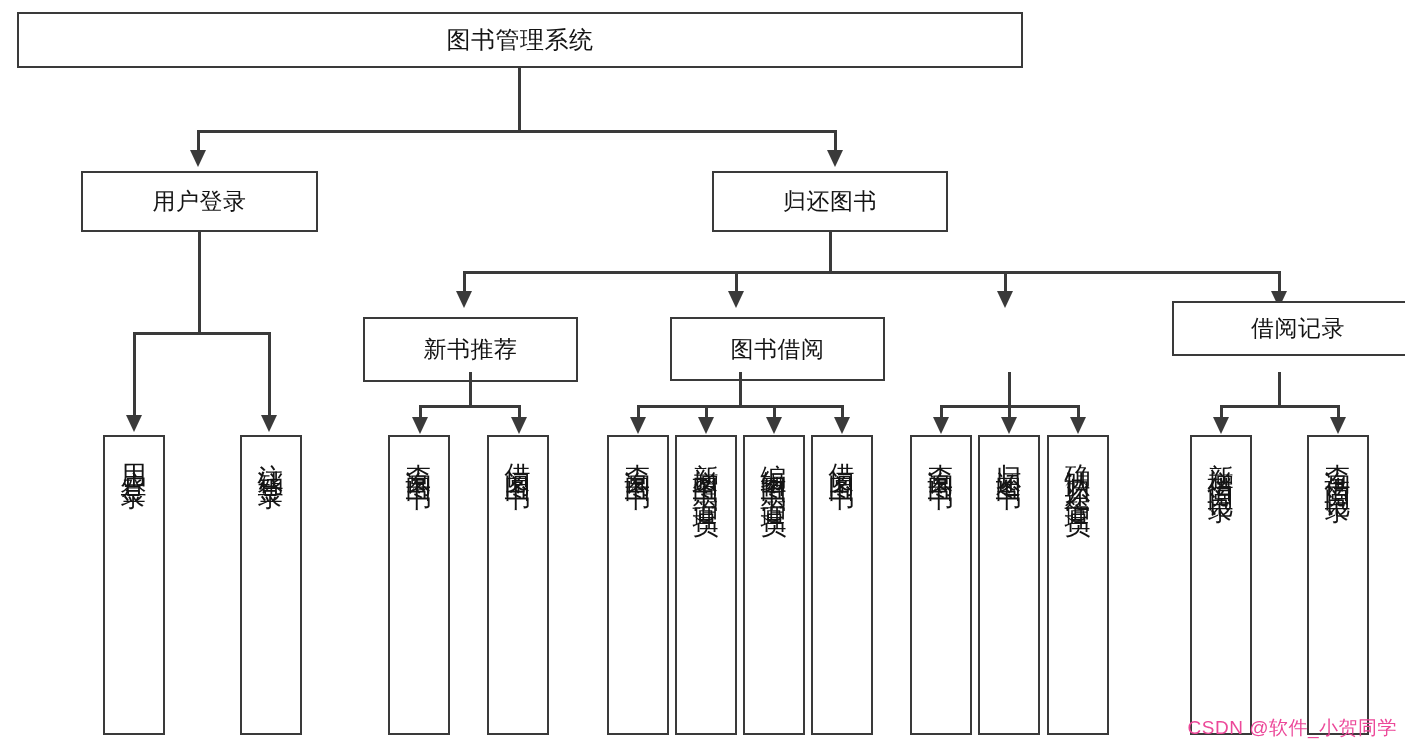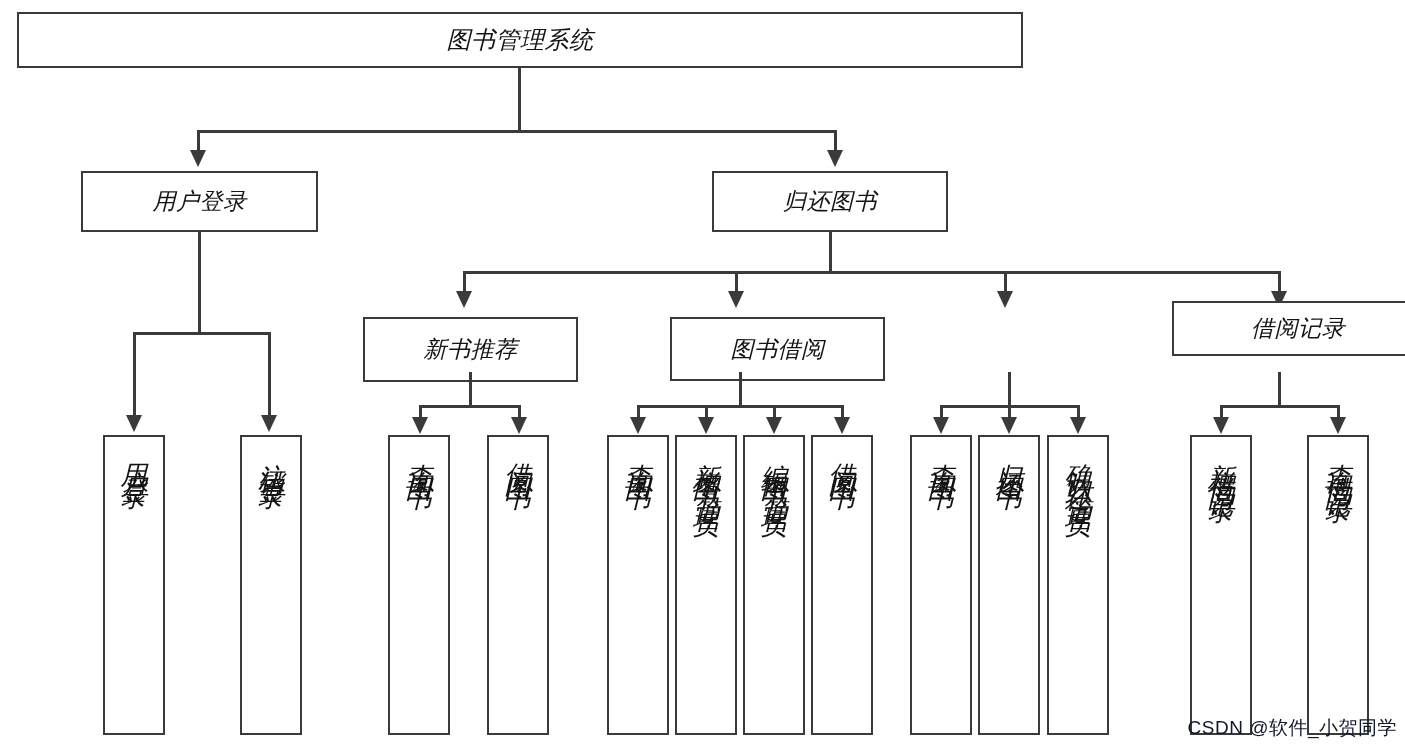--- a/index.html
+++ b/index.html
@@ -20,21 +20,20 @@
   
   .node {
     position: absolute;
     box-sizing: border-box;
     background: #ffffff;
     border: 2.5px solid #3a3a3a;
     display: flex;
     align-items: center;
     justify-content: center;
     color: #1a1a1a;
-    font-style: italic;
   }
   .node-label {
     display: block;
     text-align: center;
     line-height: 1.15;
     color: #141414;
   }
   .node.h .node-label {
     writing-mode: horizontal-tb;
     font-size: 23px;
@@ -75,21 +74,21 @@
     border-left: 8px solid transparent;
     border-right: 8px solid transparent;
     border-top: 17px solid #3a3a3a;
   }
   
   #watermark {
     position: absolute;
     right: 8px;
     bottom: 6px;
     font-size: 19px;
-    color: #0f172a;
+    color: #ec4899;
     white-space: nowrap;
     letter-spacing: 0.5px;
   }
 </style>
 </head>
 <body>
 
 <div id="canvas">
 
   <div class="node h root" style="left:17px; top:12px; width:1006px; height:56px;">

